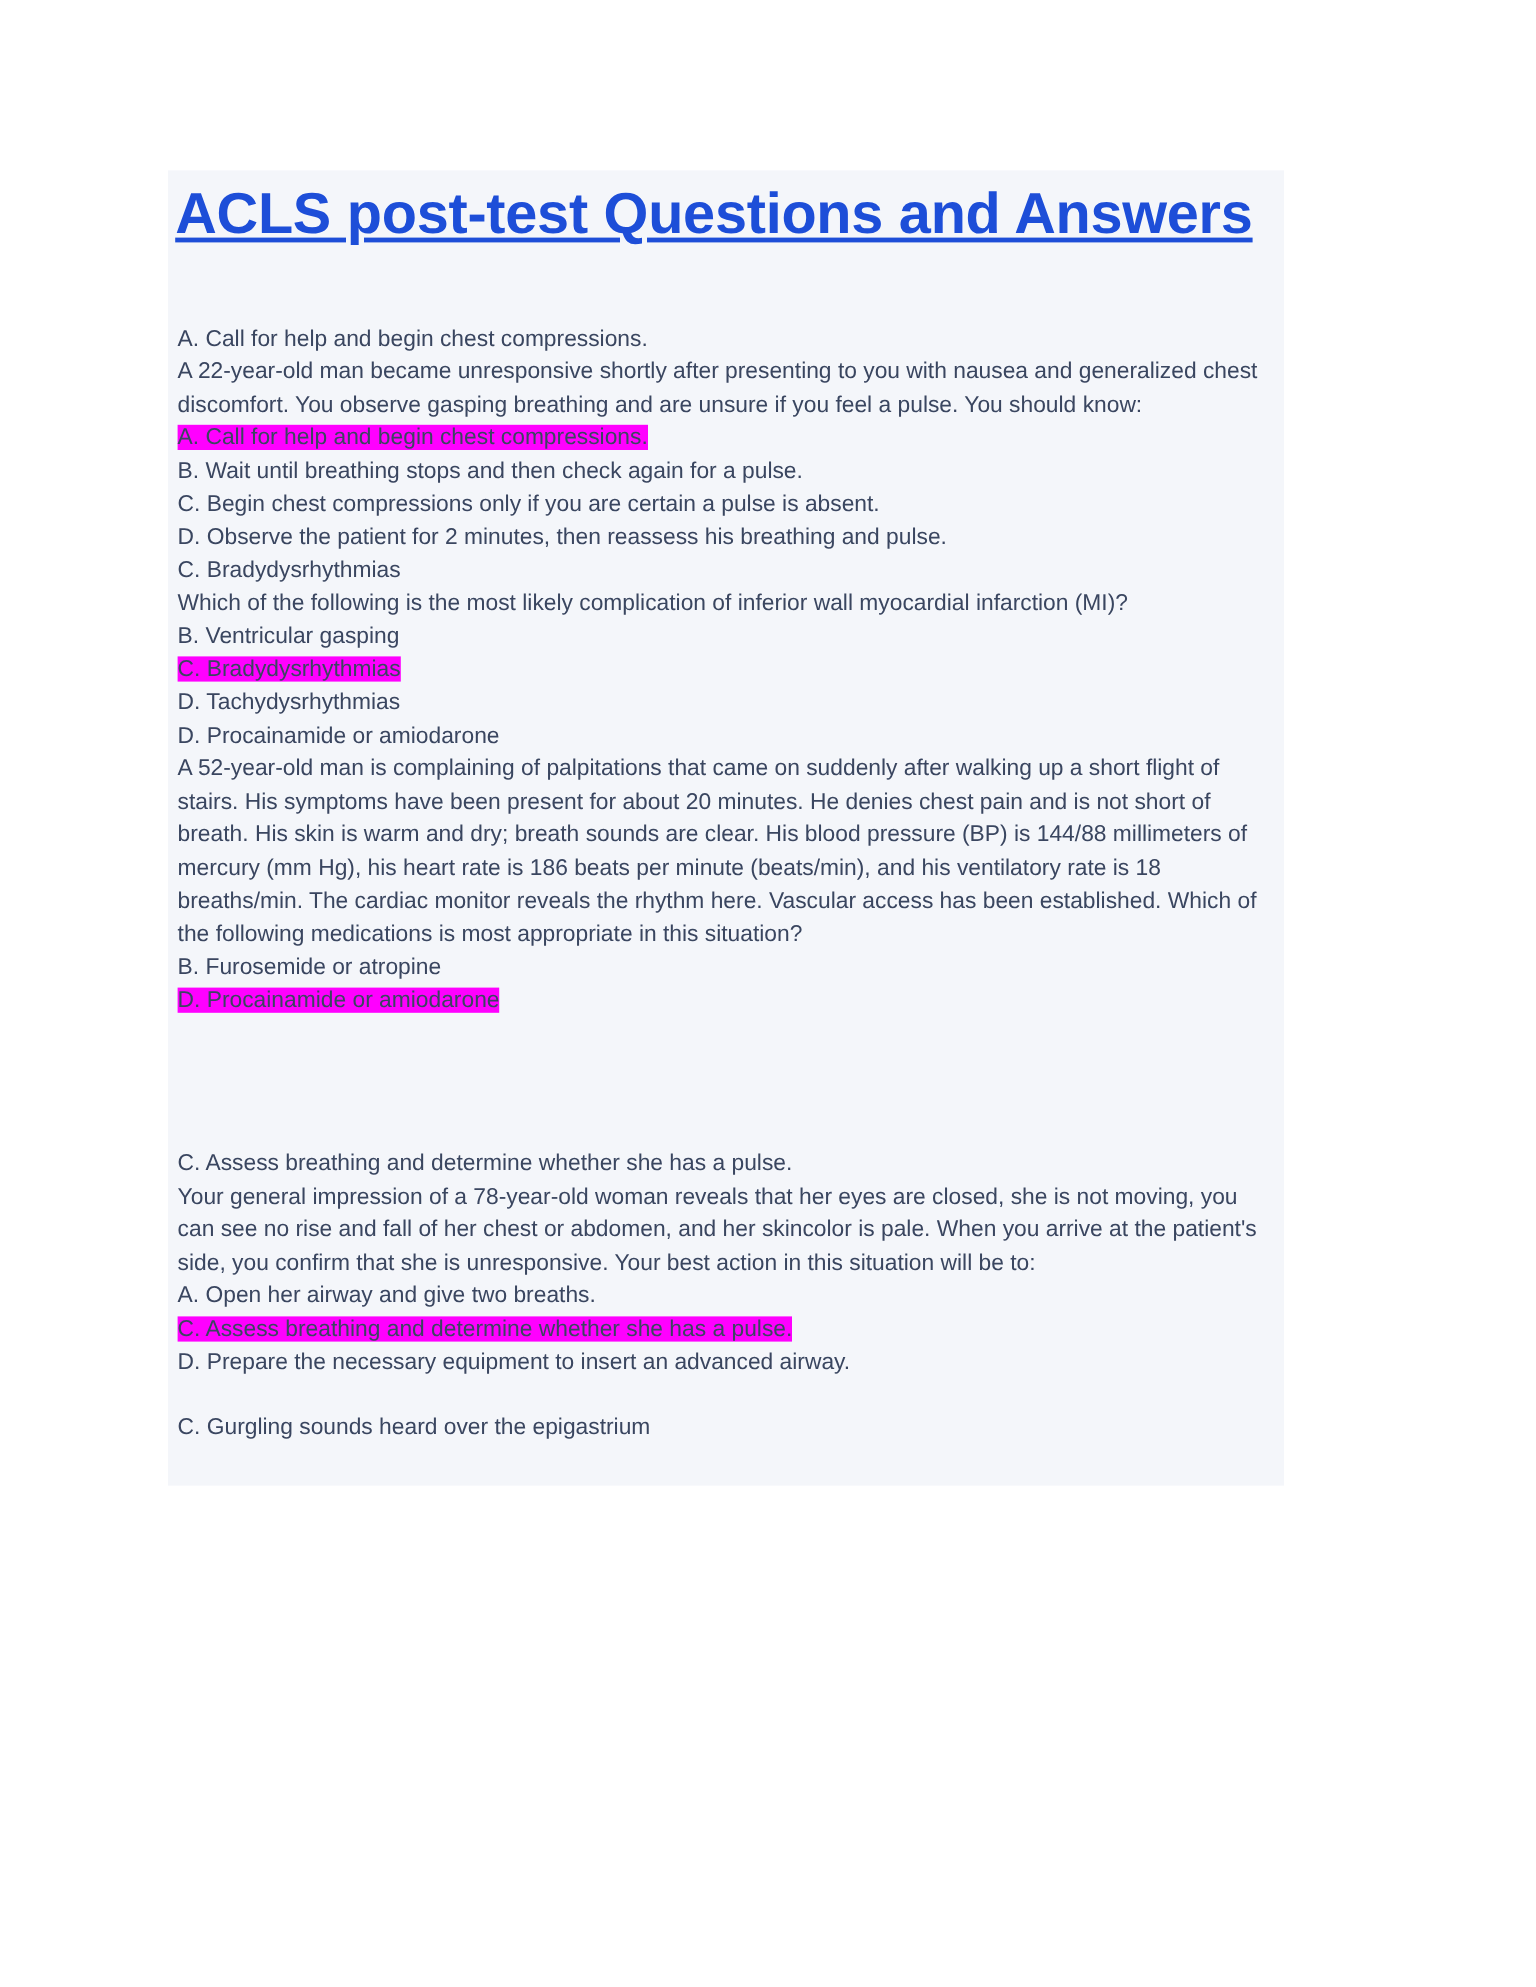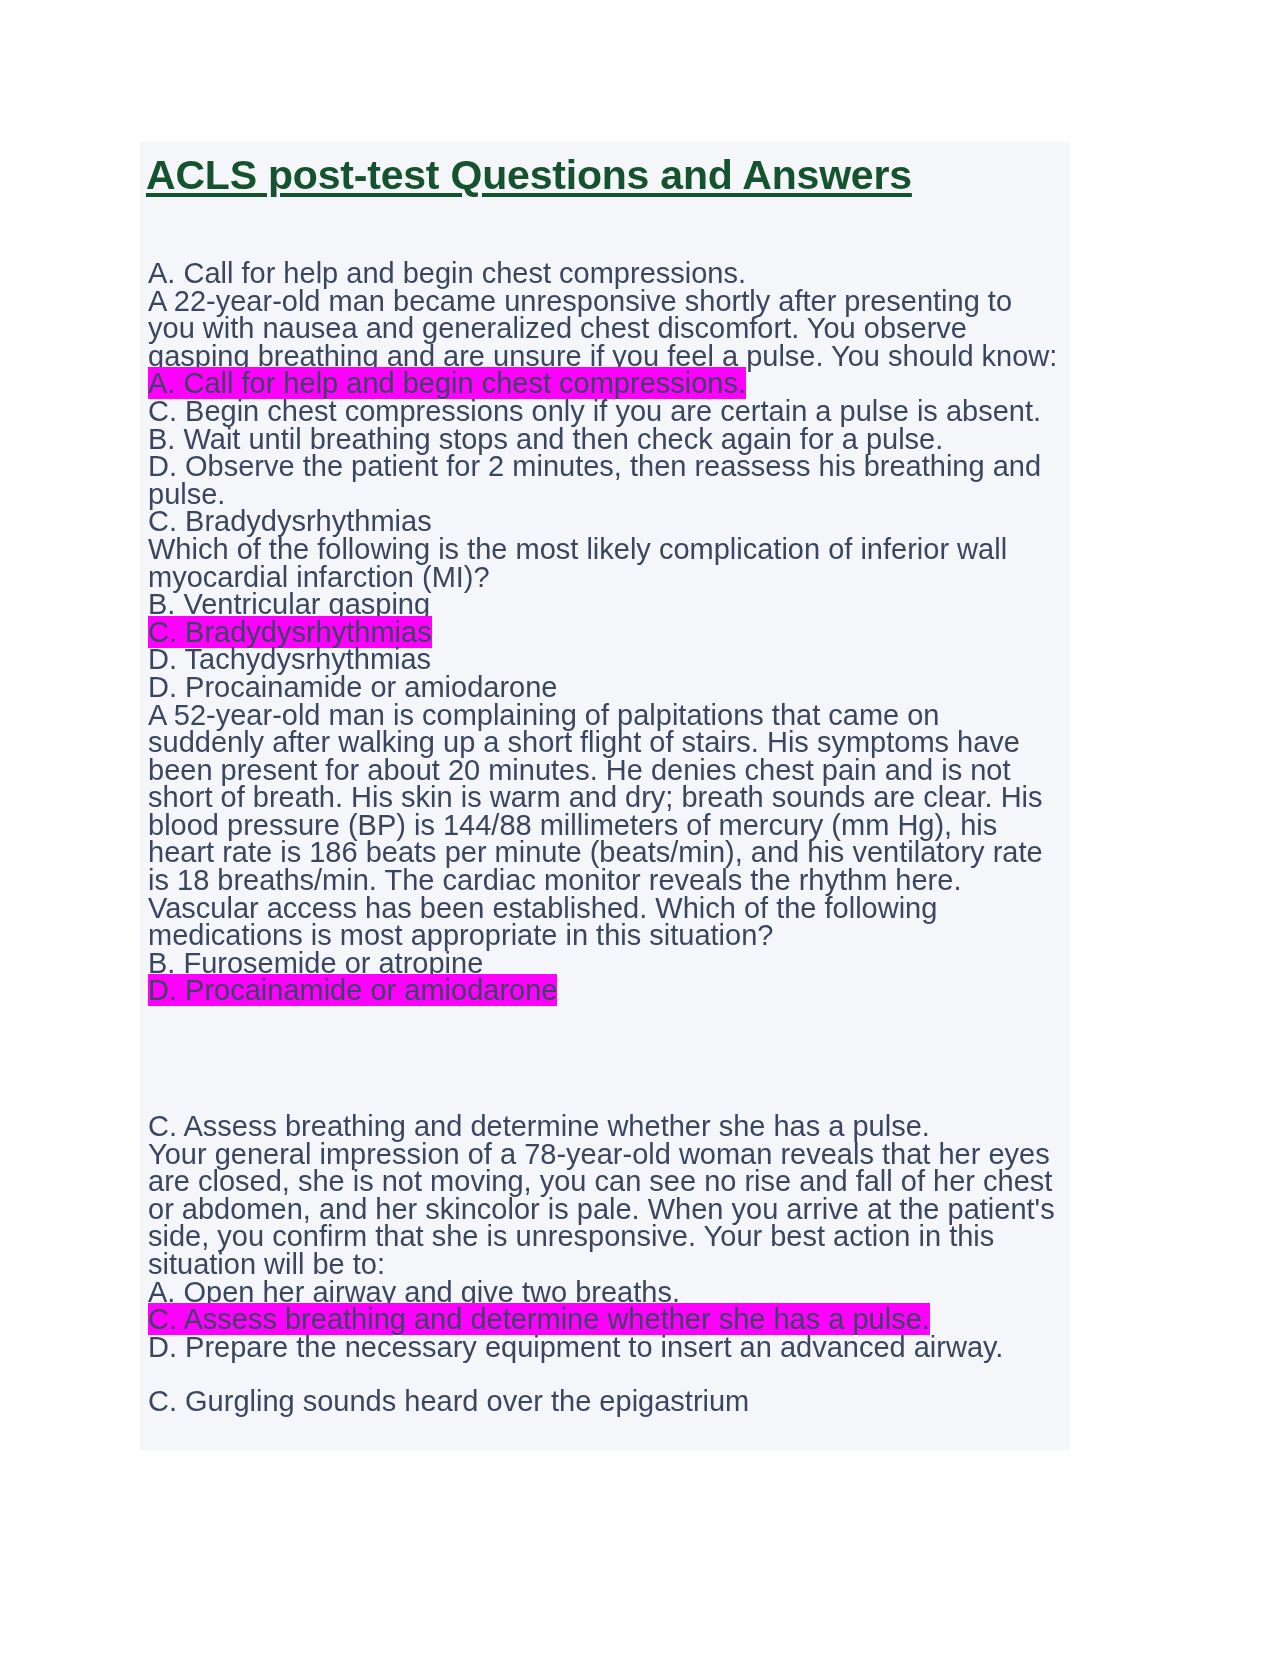--- a/index.html
+++ b/index.html
@@ -25,37 +25,37 @@
   .content-block {
     position: absolute;
     left: 140px;
     top: 142px;
     width: 930px;
     background: #f4f6fa;
     padding: 0;
   }
   .doc-title {
     display: block;
-    font-size: 41px;
+    font-size: 48px;
     line-height: 1.22;
     font-weight: bold;
-    color: #14532d;
+    color: #1d4ed8;
     text-decoration: underline;
     text-decoration-thickness: 4px;
     text-underline-offset: 4px;
     letter-spacing: -0.2px;
     margin: 0;
     padding: 8px 0 10px 6px;
     white-space: nowrap;
   }
   .spacer-after-title {
     height: 50px;
   }
   .body-text {
-    font-size: 29px;
+    font-size: 19px;
     line-height: 27.6px;
     color: #3a4660;
     padding: 0 8px 0 8px;
   }
   .line {
     display: block;
     white-space: pre-wrap;
     padding-left: 0;
   }
   .para {
@@ -81,22 +81,22 @@
 
     <h1 class="doc-title">ACLS post-test Questions and Answers</h1>
 
     <div class="spacer-after-title"></div>
 
     <div class="body-text">
 
       <span class="line">A. Call for help and begin chest compressions.</span>
       <span class="para">A 22-year-old man became unresponsive shortly after presenting to you with nausea and generalized chest discomfort. You observe gasping breathing and are unsure if you feel a pulse. You should know:</span>
       <span class="line"><span class="hl">A. Call for help and begin chest compressions.</span></span>
+      <span class="line">B. Wait until breathing stops and then check again for a pulse.</span>
       <span class="line">C. Begin chest compressions only if you are certain a pulse is absent.</span>
-      <span class="line">B. Wait until breathing stops and then check again for a pulse.</span>
       <span class="line">D. Observe the patient for 2 minutes, then reassess his breathing and pulse.</span>
 
       <span class="line">C. Bradydysrhythmias</span>
       <span class="para">Which of the following is the most likely complication of inferior wall myocardial infarction (MI)?</span>
       <span class="line">B. Ventricular gasping</span>
       <span class="line"><span class="hl">C. Bradydysrhythmias</span></span>
       <span class="line">D. Tachydysrhythmias</span>
 
       <span class="line">D. Procainamide or amiodarone</span>
       <span class="para">A 52-year-old man is complaining of palpitations that came on suddenly after walking up a short flight of stairs. His symptoms have been present for about 20 minutes. He denies chest pain and is not short of breath. His skin is warm and dry; breath sounds are clear. His blood pressure (BP) is 144/88 millimeters of mercury (mm Hg), his heart rate is 186 beats per minute (beats/min), and his ventilatory rate is 18 breaths/min. The cardiac monitor reveals the rhythm here. Vascular access has been established. Which of the following medications is most appropriate in this situation?</span>

